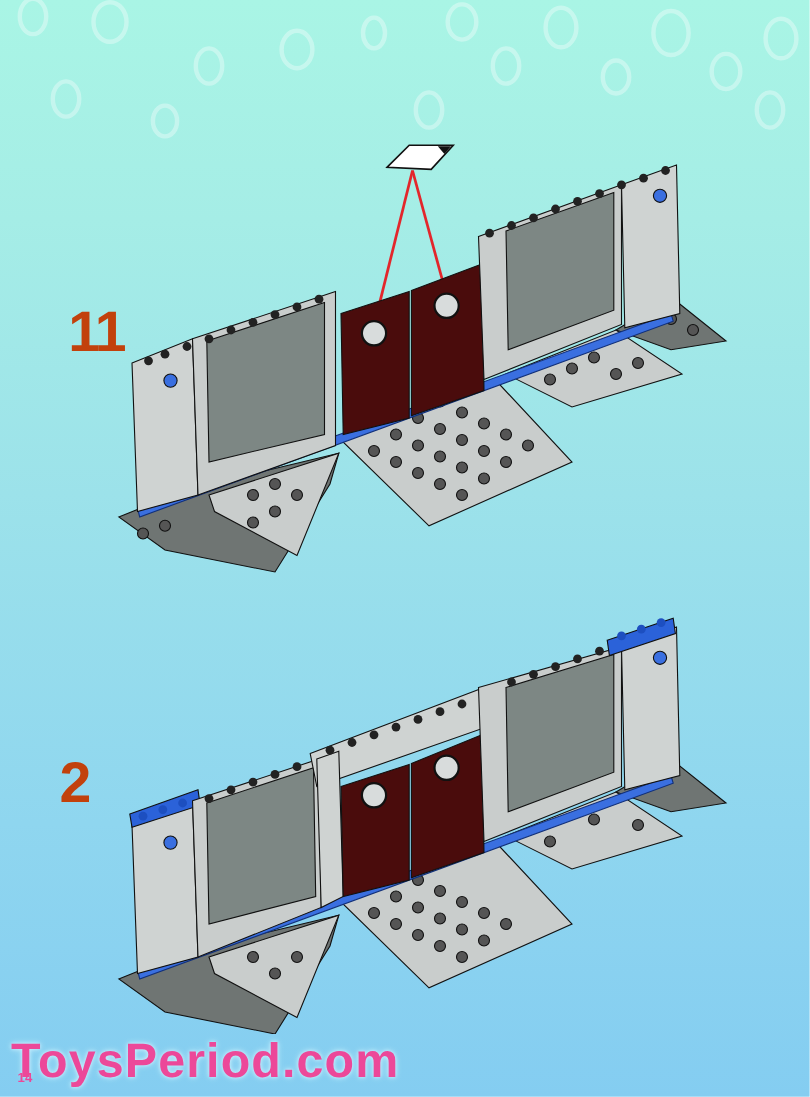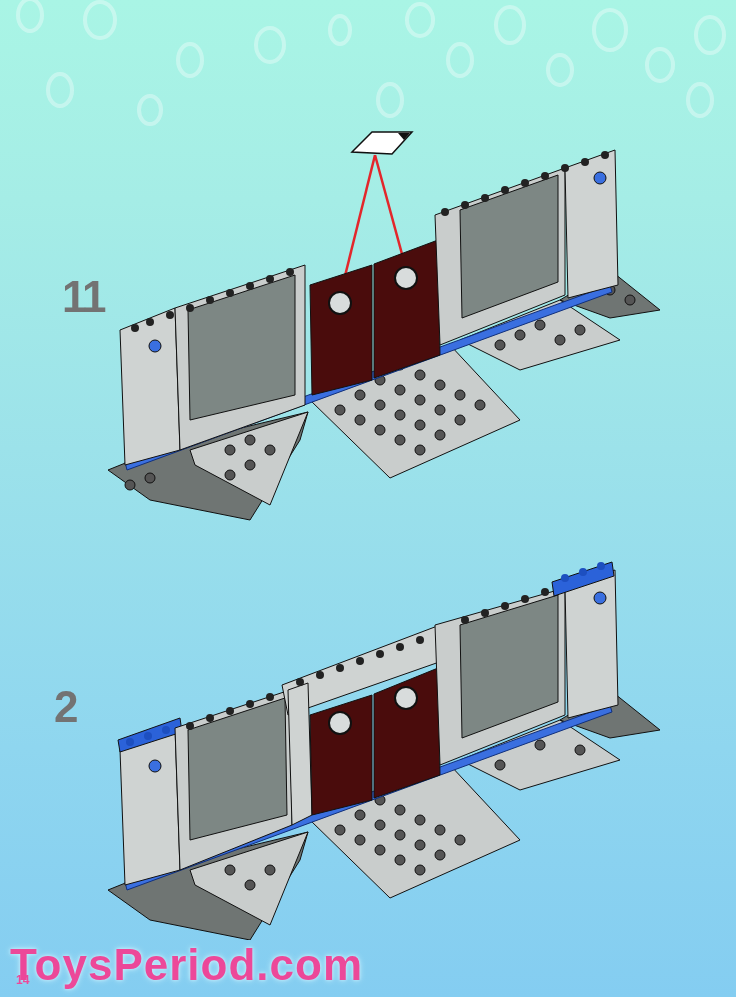--- a/index.html
+++ b/index.html
@@ -1,20 +1,20 @@
 <!DOCTYPE html>
 <html><head>
 <meta charset="utf-8">
 <style>
   html,body{margin:0;padding:0;}
   body{width:736px;height:997px;overflow:hidden;position:relative;
     background:linear-gradient(180deg,#a9f5e5 0%,#a5ede6 20%,#9ce2ea 45%,#8fd6ef 75%,#84cdf1 100%);
     font-family:"Liberation Sans",sans-serif;}
   .bubbles{position:absolute;left:0;top:0;width:736px;height:160px;opacity:.35;}
-  .step-num{position:absolute;font-weight:bold;font-size:44px;color:#737373;letter-spacing:-2px;}
+  .step-num{position:absolute;font-weight:bold;font-size:52px;color:#c2410c;letter-spacing:-2px;}
   .scene{position:absolute;left:0;width:736px;}
   .watermark{position:absolute;left:10px;top:940px;font-size:44px;font-weight:bold;color:#ec4899;
     letter-spacing:1px;text-shadow:0 0 3px #c6eefc,0 0 6px #c6eefc;}
   .page-num{position:absolute;left:16px;top:973px;font-size:12px;font-weight:bold;color:#ec4899;}
 </style>
 </head>
 <body>
 
 <svg class="bubbles" viewBox="0 0 736 160">
   <g fill="none" stroke="#ffffff" stroke-width="4">

